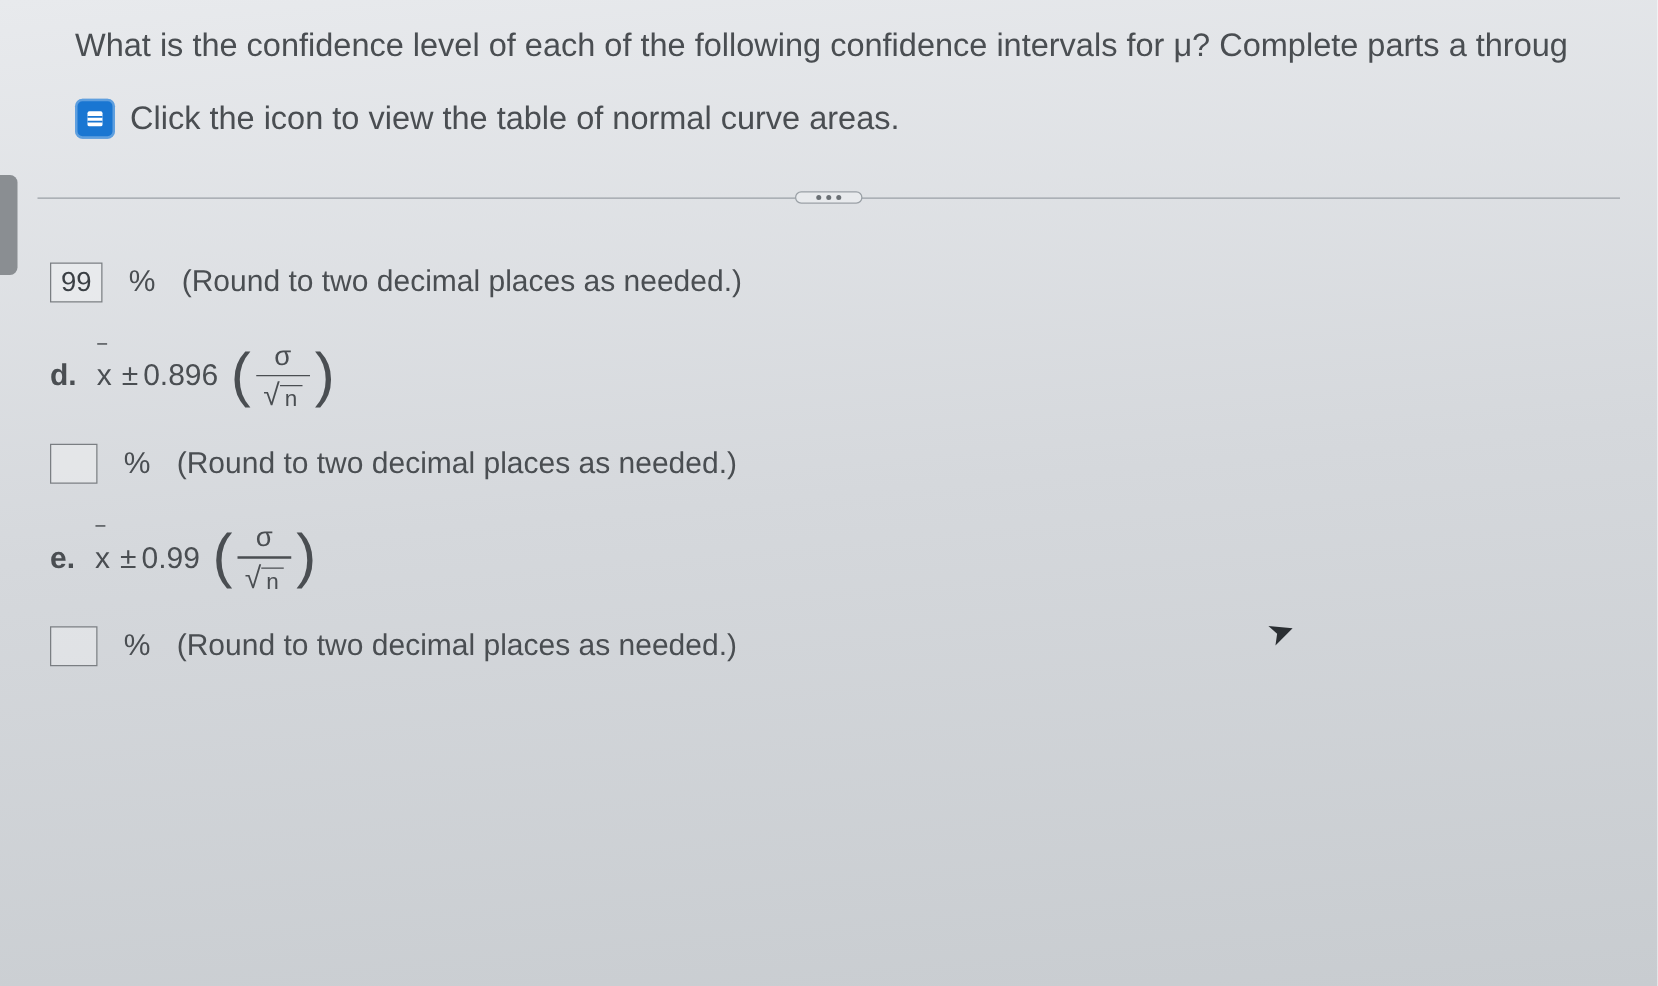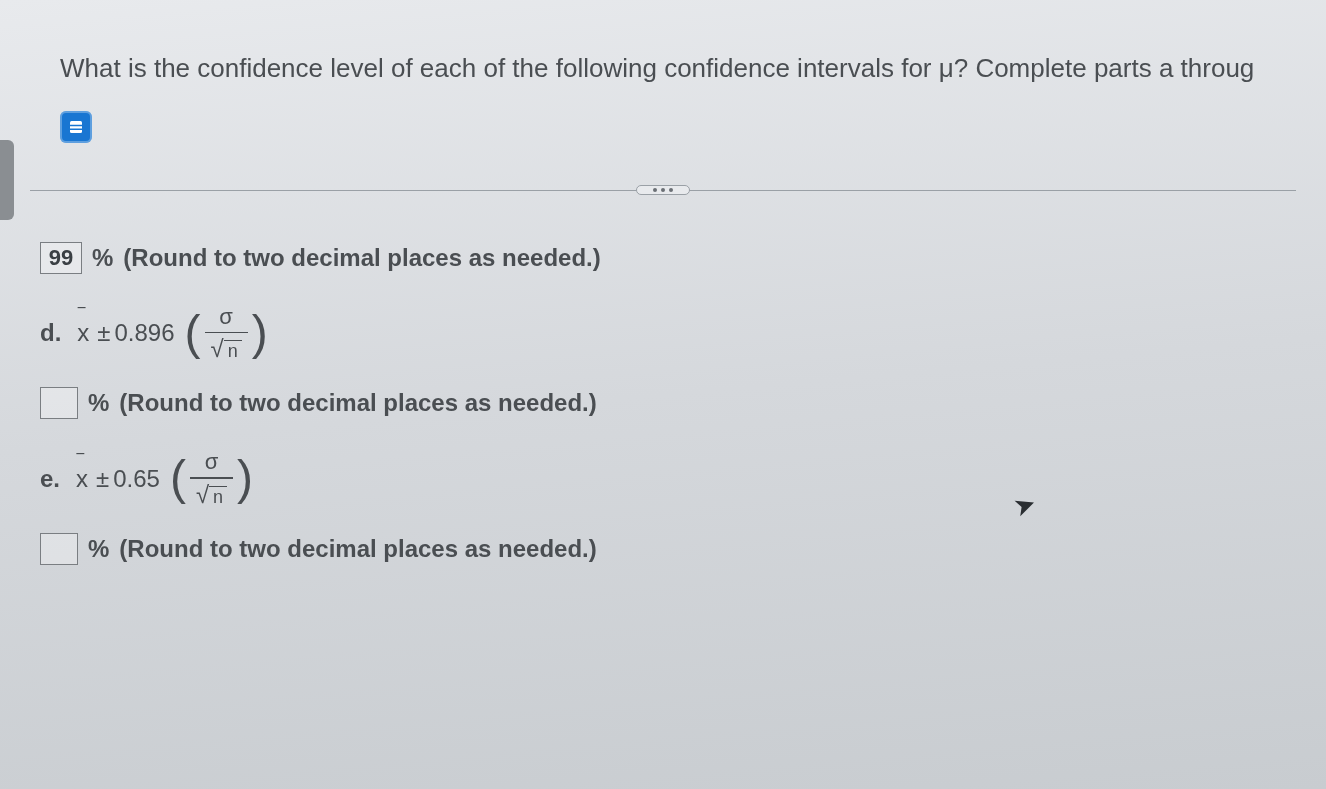--- a/index.html
+++ b/index.html
@@ -16,21 +16,20 @@
       color: #3a3f44;
       position: relative;
       overflow: hidden;
     }
     .question-header {
       font-size: 26px;
       color: #4a4e52;
       margin-bottom: 25px;
       line-height: 1.3;
       padding-left: 30px;
-      margin-top: 32px;
     }
     .link-row {
       display: flex;
       align-items: center;
       gap: 12px;
       margin-bottom: 35px;
       padding-left: 30px;
     }
     .link-icon {
       width: 32px;
@@ -84,25 +83,24 @@
       height: 4px;
       background: #6b7075;
       border-radius: 50%;
     }
     .content {
       padding-left: 10px;
     }
     .answer-line {
       display: flex;
       align-items: center;
-      gap: 10px;
+      gap: 21px;
       margin-bottom: 30px;
       font-size: 24px;
       color: #4a4e52;
-      font-weight: bold;
     }
     .answer-box {
       border: 1px solid #7a7e82;
       background: rgba(255,255,255,0.3);
       min-width: 42px;
       height: 32px;
       padding: 2px 6px;
       font-size: 22px;
       color: #3a3f44;
       text-align: center;
@@ -210,20 +208,21 @@
 <div class="question-header">What is the confidence level of each of the following confidence intervals for μ? Complete parts a throug</div>
 
 <div class="link-row">
   <div class="link-icon">
     <svg viewBox="0 0 24 24" fill="none" stroke="white" stroke-width="2">
       <rect x="4" y="4" width="16" height="16" rx="2" fill="white" stroke="none"></rect>
       <line x1="4" y1="10" x2="20" y2="10" stroke="#1976d2"></line>
       <line x1="4" y1="15" x2="20" y2="15" stroke="#1976d2"></line>
     </svg>
   </div>
+  <div class="link-text">Click the icon to view the table of normal curve areas.</div>
 </div>
 
 <div class="divider-row">
   <div class="divider-line"></div>
   <div class="divider-pill">
     <span class="dot"></span>
       <span class="dot"></span>
       <span class="dot"></span>
   </div>
 </div>
@@ -260,21 +259,21 @@
   <div class="answer-line">
     <span class="answer-box empty"></span>
     <span>%</span>
     <span>(Round to two decimal places as needed.)</span>
   </div>
 
   <div class="formula-row">
     <span class="formula-label">e.</span>
     <span class="xbar">x</span>
     <span>±</span>
-    <span>0.65</span>
+    <span>0.99</span>
     <span class="fraction-wrap">
       <span class="paren">(</span>
       <span class="fraction">
         <span class="frac-top">σ</span>
         <span class="frac-line"></span>
         <span class="frac-bot">
           <span class="sqrt-wrap">
             <span class="sqrt-sym">√</span>
             <span class="sqrt-arg">n</span>
           </span>

